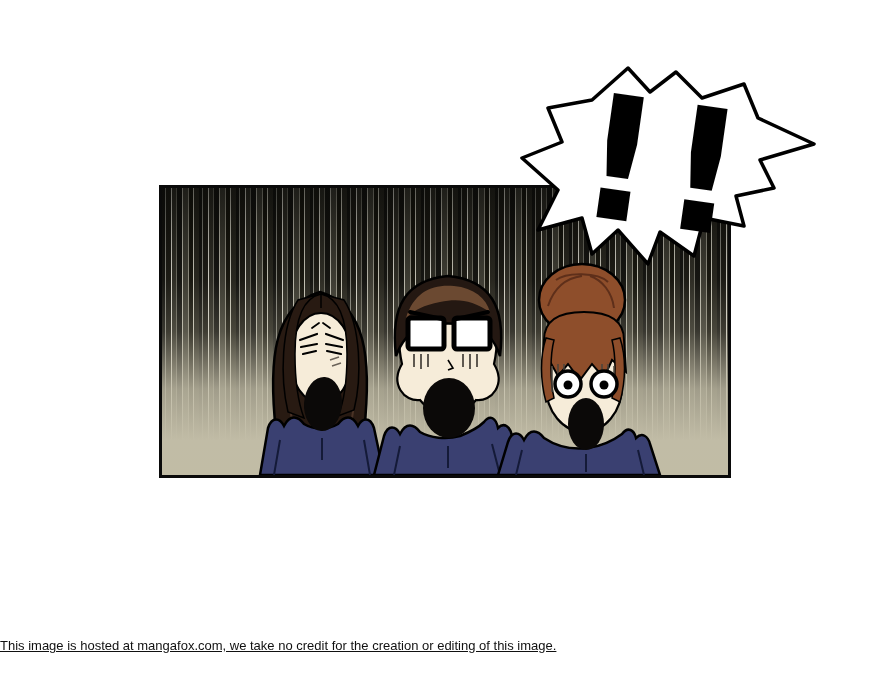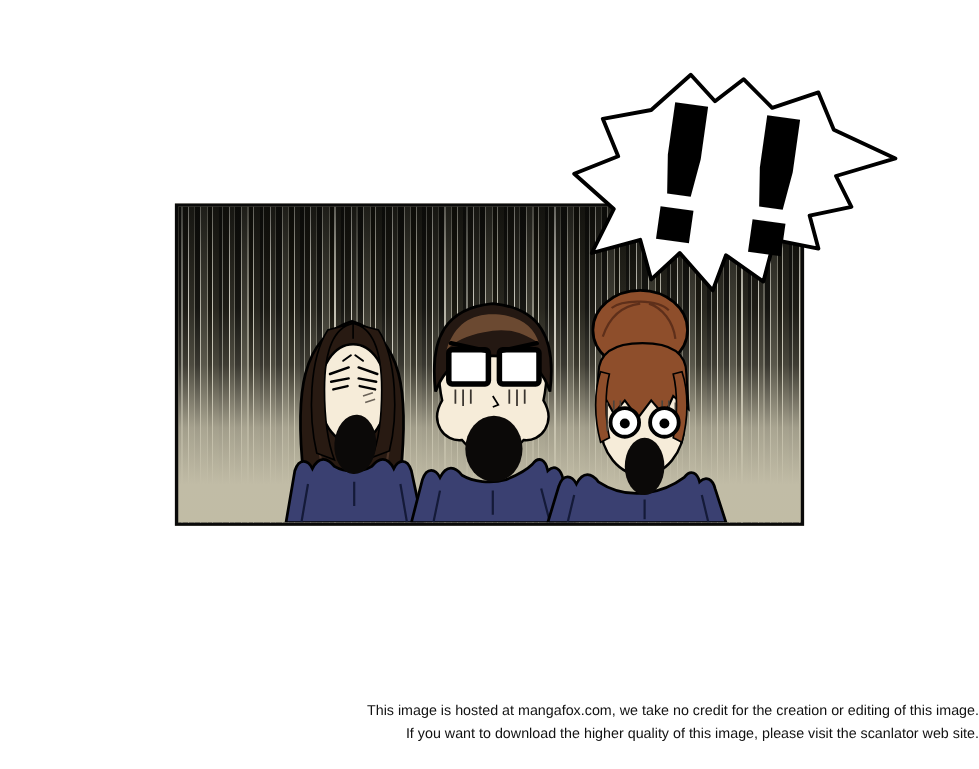--- a/index.html
+++ b/index.html
@@ -39,22 +39,22 @@
       rgba(160,155,135,0.30) 50%,
       rgba(193,188,166,0.82) 70%,
       rgba(193,188,166,1) 88%,
       #c1bca5 100%);
   }
   .chars{position:absolute;left:0;top:0;width:566px;height:287px;}
   .bubble{
     position:absolute;left:518px;top:60px;width:300px;height:214px;z-index:5;
   }
   .footer{
-    position:absolute;left:0;top:636px;width:890px;text-align:right;
-    font-size:13px;line-height:20.5px;color:#111111;z-index:2;
+    position:absolute;left:0;top:636px;width:890px;text-align:left;
+    font-size:13px;line-height:20.5px;color:#111111;z-index:2;text-decoration:underline;
   }
 </style>
 </head>
 <body>
 
 <div class="panel">
   <div class="speedlines"></div>
   <div class="speedfade"></div>
 
   <svg class="chars" viewBox="0 0 566 287">
@@ -107,14 +107,13 @@
   </svg>
 </div>
 
 <svg class="bubble" viewBox="0 0 300 214">
   <polygon points="110,8 132,32 158,12 184,38 226,24 240,58 296,84 242,100 256,128 218,136 226,166 186,158 176,196 142,172 130,204 100,170 74,194 64,158 20,170 40,130 4,98 44,82 30,48 74,40" fill="#ffffff" stroke="#000000" stroke-width="3.5" stroke-linejoin="round"></polygon>
   <text x="146" y="166" text-anchor="middle" font-family="DejaVu Sans, sans-serif" font-weight="bold" font-size="172" letter-spacing="6" fill="#000000" transform="rotate(8 146 110)">!!</text>
 </svg>
 
 <div class="footer">
   <div>This image is hosted at mangafox.com, we take no credit for the creation or editing of this image.</div>
-  <div>If you want to download the higher quality of this image, please visit the scanlator web site.</div>
 </div>
 
 </body></html>

